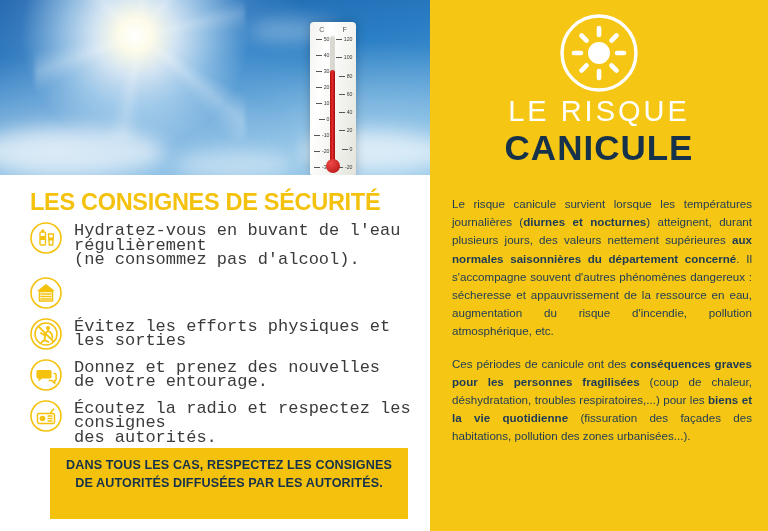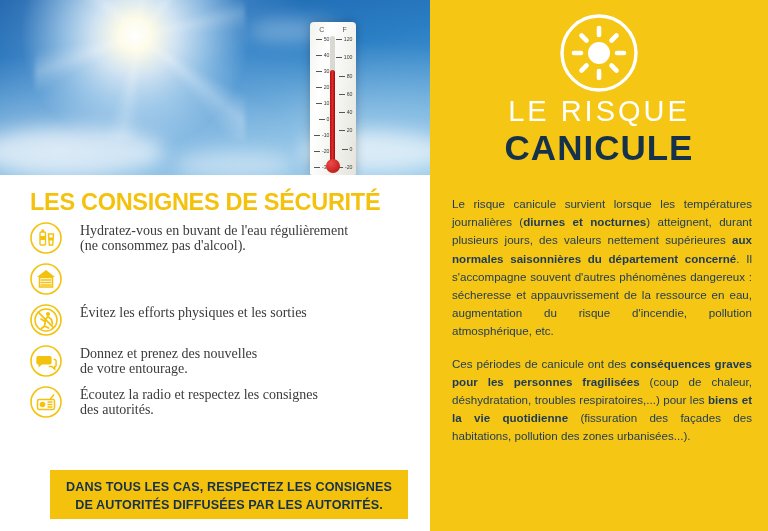--- a/index.html
+++ b/index.html
@@ -180,39 +180,38 @@
   }
   .tip-icon {
     flex: 0 0 auto;
     width: 32px;
     height: 32px;
     margin-right: 12px;
     position: relative;
   }
   .tip-icon svg { display: block; }
   .tip-text {
-    font-size: 14px;
+    font-size: 17px;
     line-height: 14.6px;
     color: #3b3b3b;
     padding-top: 2px;
-    font-family: Liberation Serif, serif;
-    margin-left: 6px;
+    font-family: Liberation Mono, monospace;
   }
   .banner {
     position: absolute;
     left: 50px;
     right: 22px;
     bottom: 12px;
     background: #f4c20d;
     color: #16314a;
     text-align: center;
     font-weight: bold;
     font-size: 12.6px;
     line-height: 18px;
-    padding: 8px 6px 5px;
+    padding: 8px 6px 27px;
     letter-spacing: 0.1px;
   }
 
   
   .right {
     position: relative;
     width: 338px;
     height: 531px;
     background: #f5c614;
     overflow: hidden;

